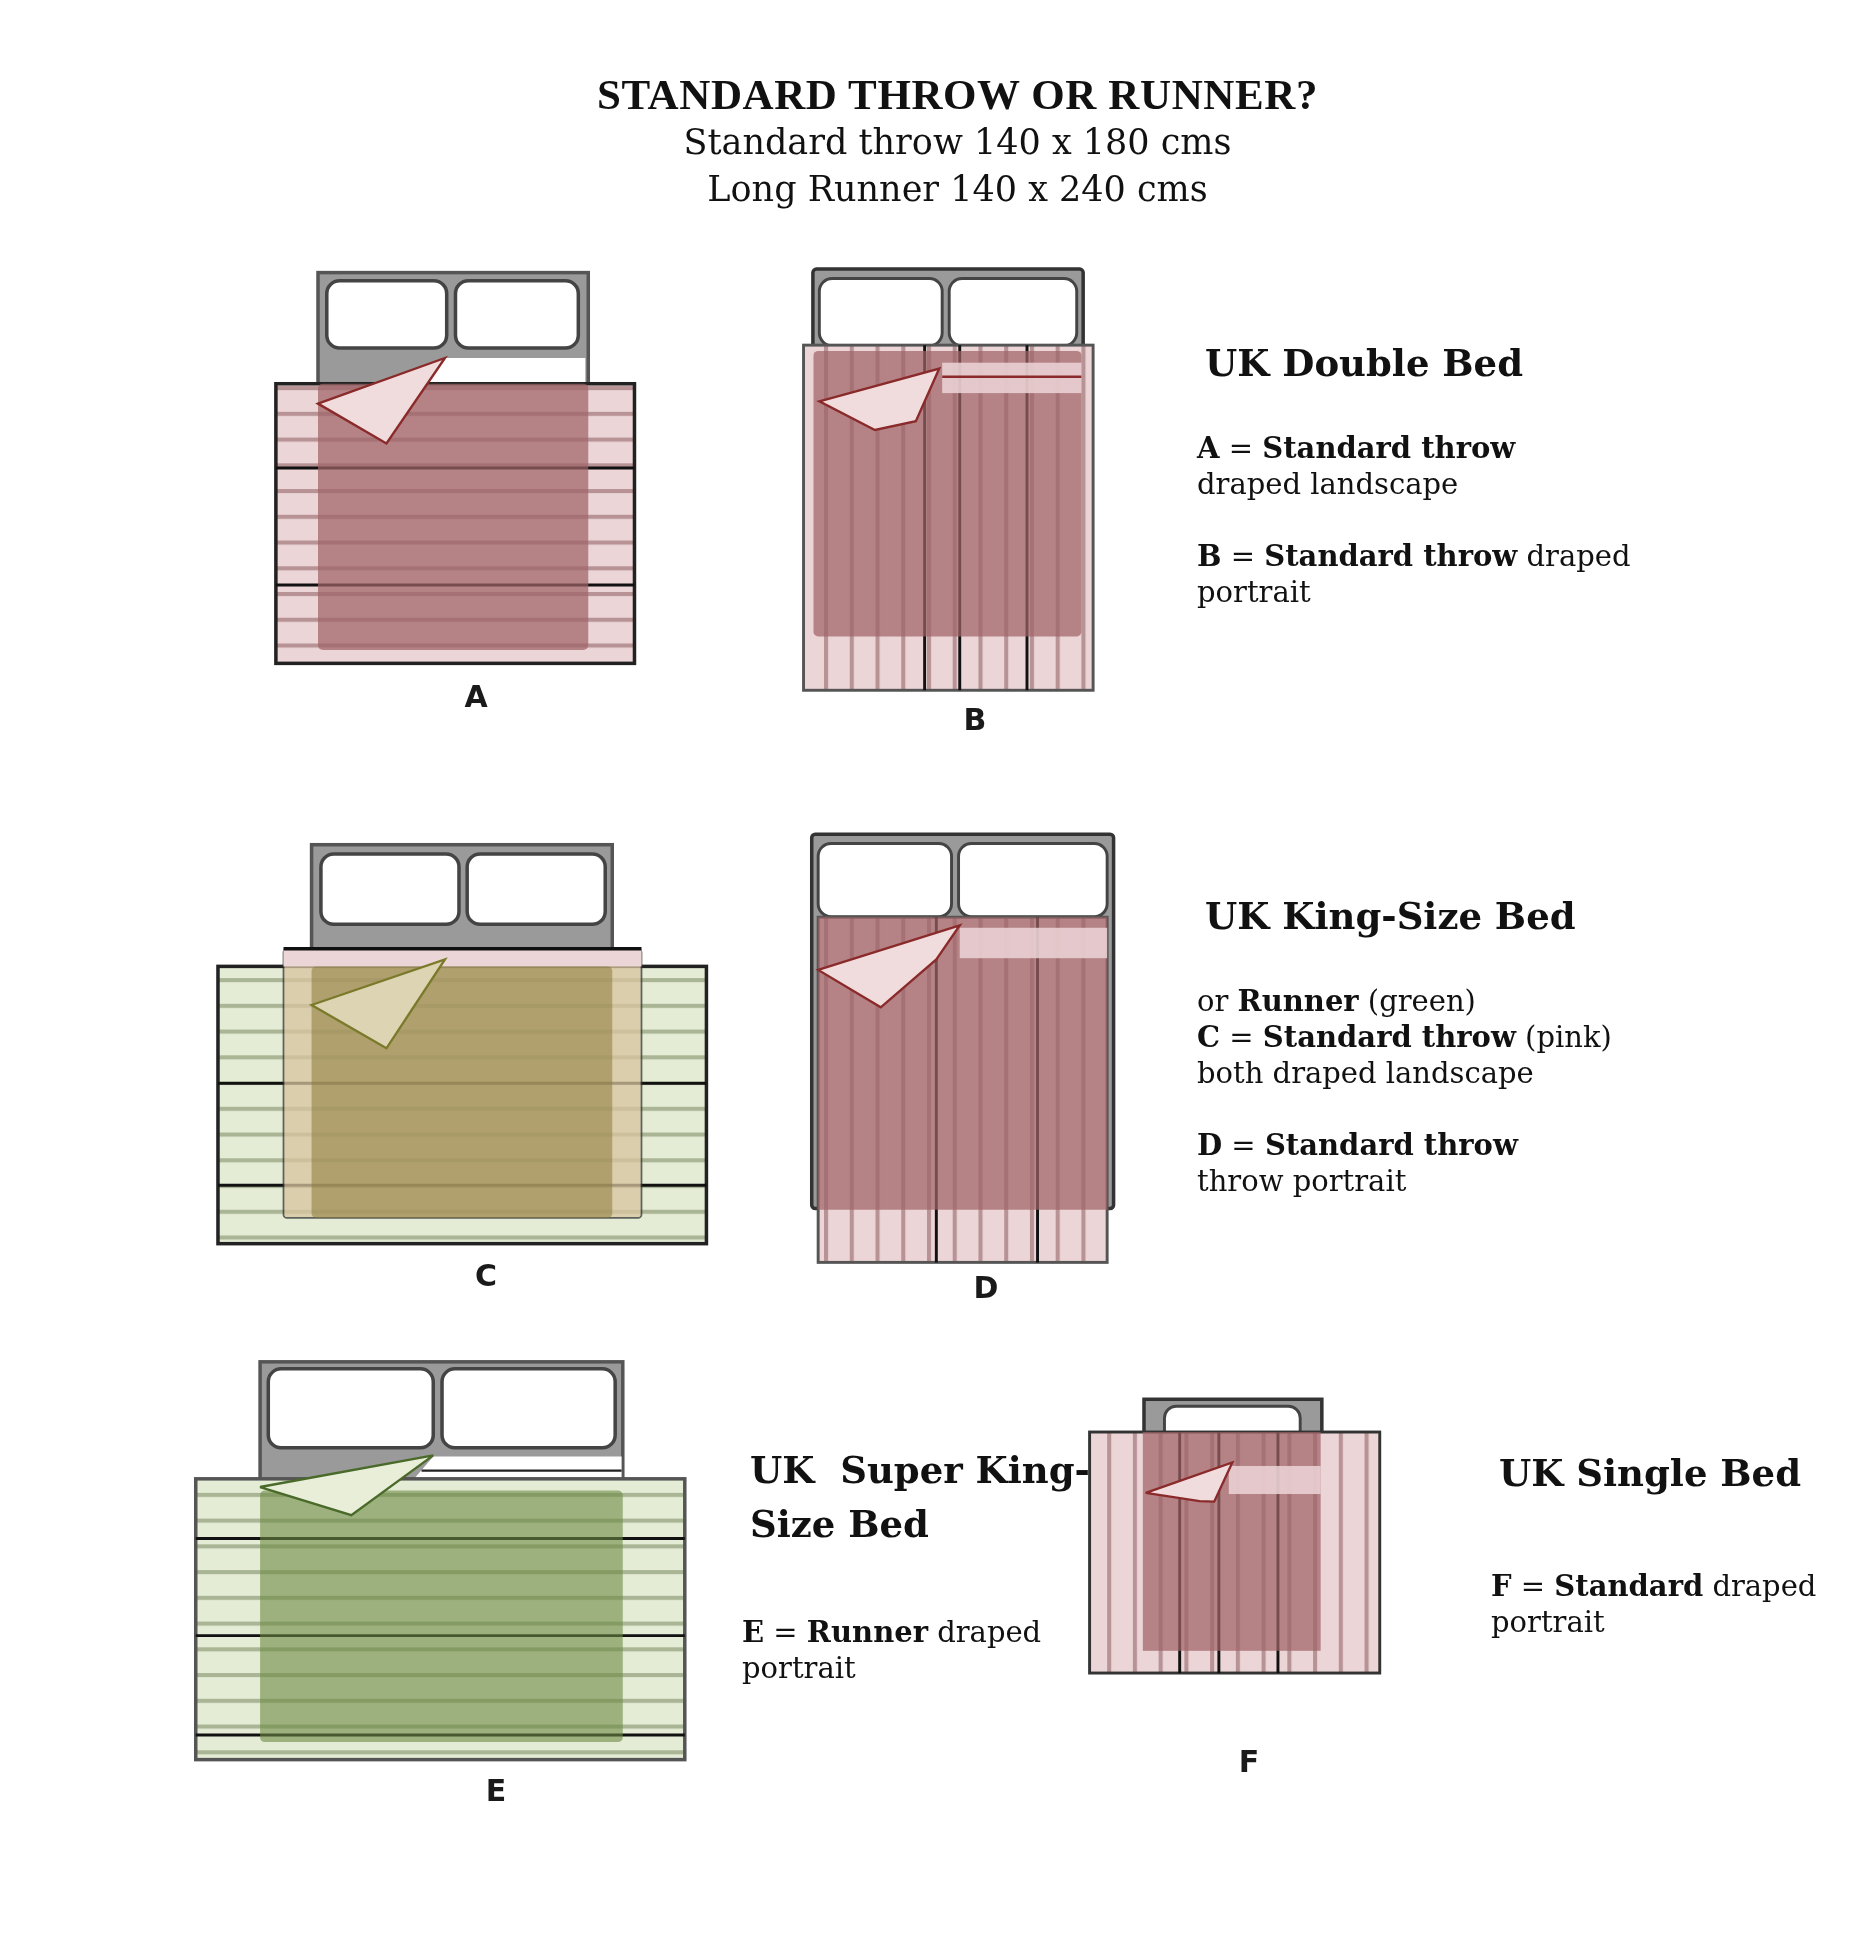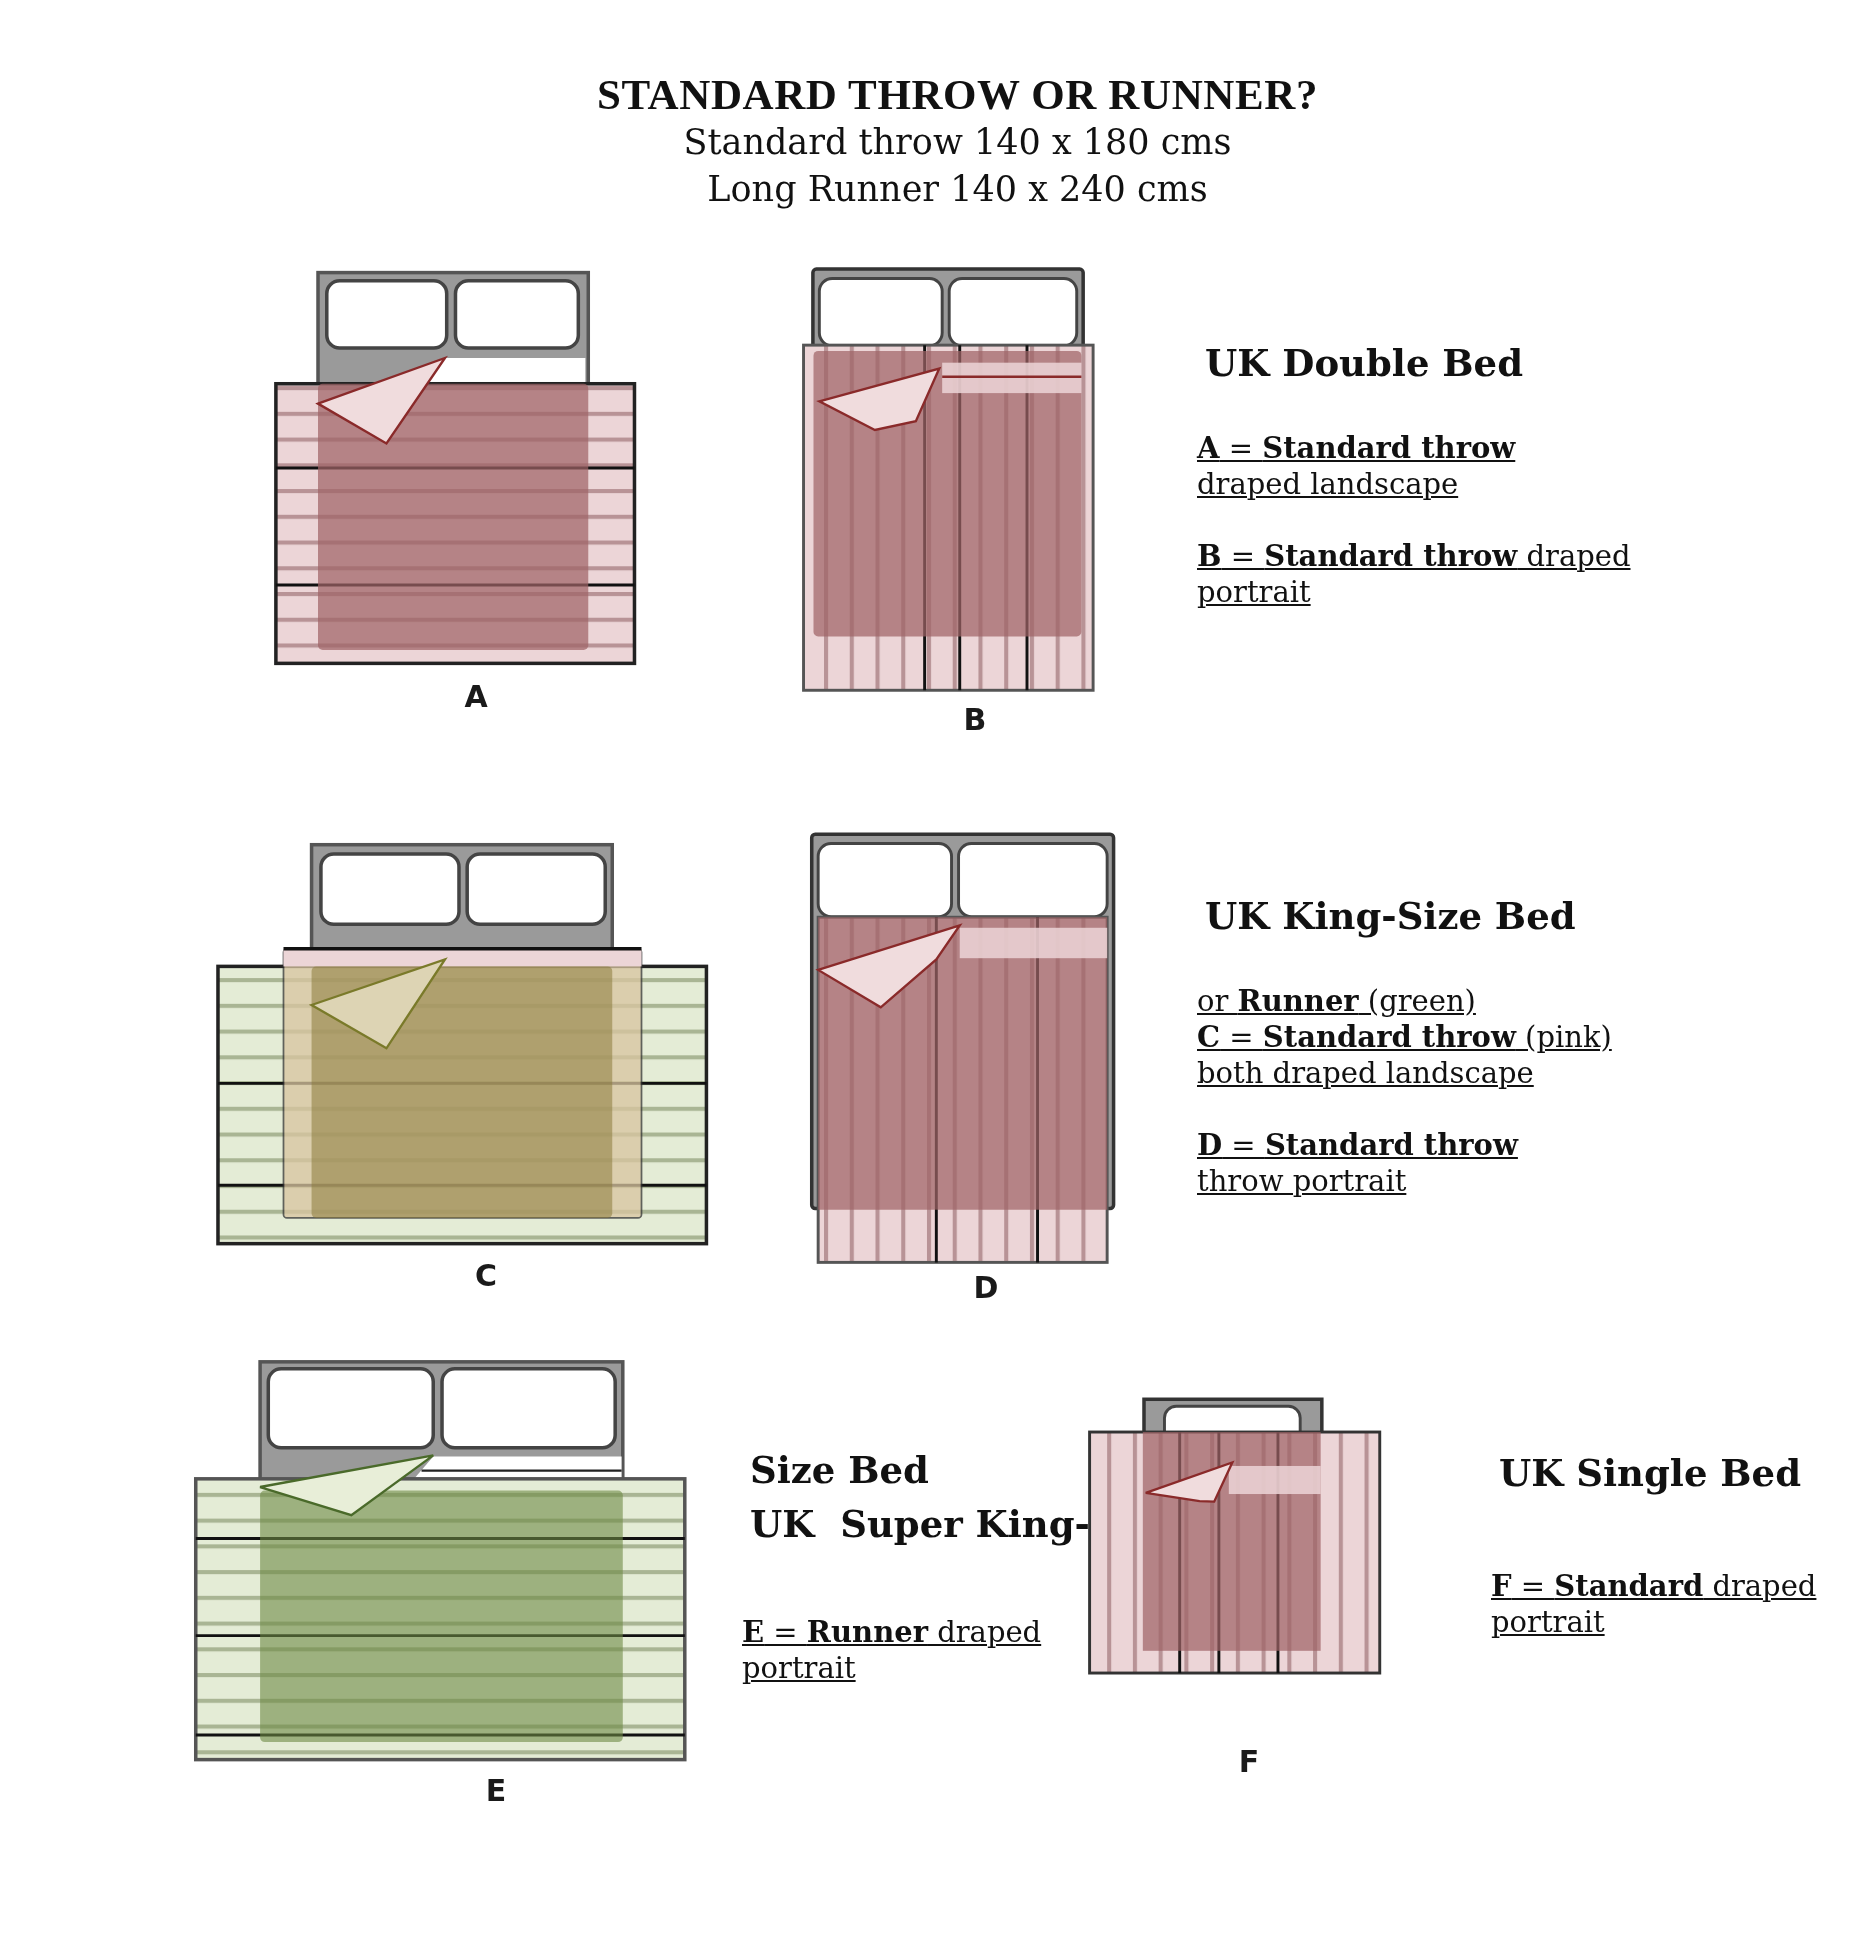--- a/index.html
+++ b/index.html
@@ -3,21 +3,21 @@
 <meta charset="utf-8">
 <style>
   html, body { margin: 0; padding: 0; background: #ffffff; }
   body { width: 1875px; height: 1955px; position: relative; overflow: hidden;
          font-family: "DejaVu Serif", "Liberation Serif", serif; color: #111; }
   .abs { position: absolute; padding-left: 20px; }
   .header { left: 0; width: 1875px; top: 70px; text-align: center; }
   .header .title { font-family: "Liberation Serif", serif; font-weight: bold; font-size: 43px; letter-spacing: 0.6px; line-height: 49px; }
   .header .sub { font-family: "DejaVu Serif", serif; font-size: 35px; line-height: 47px; }
   .block h2 { margin: 8px; font-family: "DejaVu Serif", serif; font-weight: bold; font-size: 37px; line-height: 46px; }
-  .block p { margin: 0; font-family: "DejaVu Serif", serif; font-size: 29px; line-height: 36px; text-decoration: underline; }
+  .block p { margin: 0; font-family: "DejaVu Serif", serif; font-size: 29px; line-height: 36px; }
   .block p b { font-weight: bold; }
   .block .gap { height: 36px; }
   .label { font-family: "DejaVu Sans", sans-serif; font-weight: bold; font-size: 30px; text-align: center; width: 70px; color: #1a1a1a; }
   svg { position: absolute; overflow: visible; }
 </style>
 </head>
 <body>
 
 <div class="abs header">
   <div class="title">STANDARD THROW OR RUNNER?</div>
@@ -142,22 +142,22 @@
   <div class="gap"></div>
   <p><span>or </span><b>Runner</b><span> (green)</span></p>
   <p><b>C</b><span> = </span><b>Standard throw</b><span> (pink)</span></p>
   <p>both draped landscape</p>
   <div class="gap"></div>
   <p><b>D</b><span> = </span><b>Standard throw</b></p>
   <p>throw portrait</p>
 </div>
 
 <div class="abs block" style="left:722px; top:1439px; width:374px;">
+  <h2 style="white-space:pre;">UK  Super King-</h2>
   <h2>Size Bed</h2>
-  <h2 style="white-space:pre;">UK  Super King-</h2>
   <div class="gap" style="height:59px;"></div>
   <p><b>E</b><span> = </span><b>Runner</b><span> draped</span></p>
   <p>portrait</p>
 </div>
 
 <div class="abs block" style="left:1471px; top:1442px; width:421px;">
   <h2>UK Single Bed</h2>
   <div class="gap" style="height:64px;"></div>
   <p><b>F</b><span> = </span><b>Standard</b><span> draped</span></p>
   <p>portrait</p>

